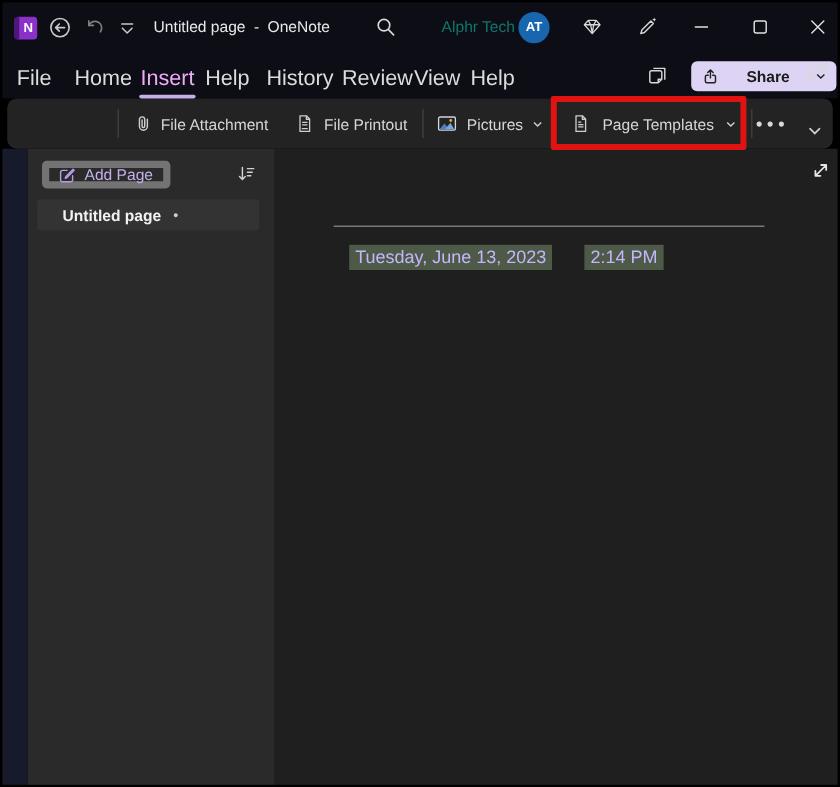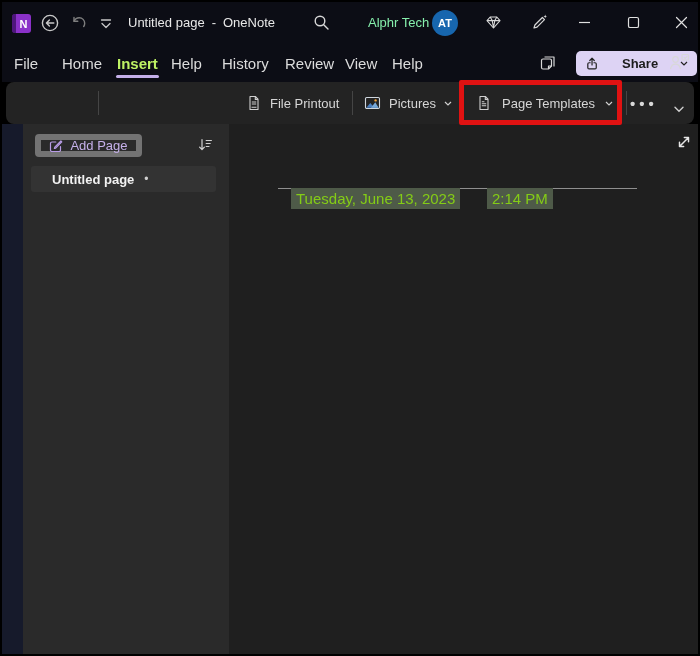--- a/index.html
+++ b/index.html
@@ -19,27 +19,27 @@
   .canvas{left:229px;top:124px;width:471px;height:532px;background:#1f1f1f;}
   .frame{left:0;top:0;width:700px;height:656px;border:2px solid #000;pointer-events:none;z-index:60;}
   
   .appicon{left:12px;top:14px;width:19px;height:19px;border-radius:3px;
     background:var(--onenote-purple,#8b31c9);color:#fff;display:flex;align-items:center;justify-content:center;
     font-size:11px;font-weight:bold;overflow:hidden;}
   .appicon::before{content:"";position:absolute;left:0;top:0;width:4px;height:19px;background:rgba(30,0,60,.55);}
   .ticon{color:#cfcfcf;display:flex;align-items:center;justify-content:center;}
   .dim{color:#7e7e7e;}
   .wtitle{left:128px;top:15px;display:flex;gap:7px;font-size:13px;color:#e8e8e8;}
-  .acct{left:368px;top:15px;font-size:13px;color:#86efac;}
+  .acct{left:368px;top:15px;font-size:13px;color:#0f766e;}
   .avatar{left:432px;top:10px;width:26px;height:26px;border-radius:50%;
     background:var(--avatar-blue,#1766ae);color:#fff;font-size:11px;font-weight:bold;
     display:flex;align-items:center;justify-content:center;}
   
-  .tab{top:55px;font-size:15px;color:#dcdcdc;cursor:default;}
-  .tab.active{color:#bef264;font-weight:700;}
+  .tab{top:55px;font-size:18px;color:#dcdcdc;cursor:default;}
+  .tab.active{color:#f0abfc;font-weight:400;}
   .tab.active::after{content:"";position:absolute;left:-1px;right:-1px;bottom:-6px;height:3px;
     border-radius:3px;background:var(--accent-purple,#c8b2ee);}
   .sharebtn{left:576px;top:51px;height:25px;padding:0 9px;border-radius:5px;
     background:var(--share-button-bg,#ddd3f4);color:#1c1c1c;display:flex;align-items:center;gap:22px;
     font-size:13px;font-weight:600;}
   
   .rgroup{top:82px;height:42px;display:flex;align-items:center;gap:8px;color:#d6d6d6;font-size:13px;white-space:nowrap;}
   .rdiv{top:91px;width:1px;height:24px;background:#454545;}
   .redbox{left:459px;top:80px;width:163px;height:45px;border:5px solid var(--annotation-red,#e01212);
     border-radius:2px;z-index:10;pointer-events:none;}
@@ -48,22 +48,22 @@
   
   .addpage{left:35px;top:134px;width:107px;height:23px;border:6px solid #737373;border-radius:4px;
     display:flex;align-items:center;justify-content:center;gap:7px;
     color:var(--accent-purple,#c3aeea);font-size:13px;background:transparent;}
   .pagerow{left:31px;top:166px;width:185px;height:26px;background:#333333;border-radius:3px;
     display:flex;align-items:center;padding-left:21px;gap:10px;}
   .pagerow .t{font-size:13px;font-weight:700;color:#f2f2f2;}
   .pagerow .d{font-size:12px;color:#cfcfcf;}
   
   .titleline{left:278px;top:188px;width:359px;height:1px;background:#8f8f8f;}
-  .hl{top:188px;padding:2px 5px;background:var(--highlight-green,#4e5a48);
-    color:#84cc16;font-size:15px;white-space:nowrap;}
+  .hl{top:204px;padding:2px 5px;background:var(--highlight-green,#4e5a48);
+    color:#c4b5fd;font-size:15px;white-space:nowrap;}
   svg{display:block;}
 </style>
 </head>
 <body>
 
 <div id="stage">
 
   <div class="abs topbar"></div>
   <div class="abs ribbon"></div>
   <div class="abs strip"></div>
@@ -175,20 +175,28 @@
       <circle cx="8.5" cy="7.5" r="2.8"></circle>
       <path d="M3.5 17c.7-3.2 2.6-4.9 5-4.9s4.3 1.7 5 4.9"></path>
       <rect x="15" y="2.5" width="6.5" height="5.5" rx="1"></rect>
       <path d="M16.8 5.2l1.3 1.3 2.2-2.4"></path>
     </svg>
   </div>
 
 
   <div class="abs rdiv" style="left:98px;"></div>
 
+  <div class="abs rgroup" style="left:112px;">
+    <span class="ticon">
+      <svg width="14" height="16" viewBox="0 0 14 16" fill="none" stroke="#cfcfcf" stroke-width="1.2" stroke-linecap="round">
+        <path d="M10.8 4.4v5.8a3.3 3.3 0 0 1-6.6 0V4.6a2.2 2.2 0 0 1 4.4 0v5.6a1.1 1.1 0 0 1-2.2 0V5"></path>
+      </svg>
+    </span>
+    <span>File Attachment</span>
+  </div>
 
   <div class="abs rgroup" style="left:246px;">
     <span class="ticon">
       <svg width="16" height="16" viewBox="0 0 16 16" fill="none" stroke="#cfcfcf" stroke-width="1.1" stroke-linejoin="round">
         <path d="M4 1.5h5.3l2.7 2.7v10.3H4z"></path>
         <path d="M9.3 1.5v2.9h2.7"></path>
         <path d="M5.8 7h4.4M5.8 9h4.4M5.5 12.2h5"></path>
       </svg>
     </span>
     <span>File Printout</span>

